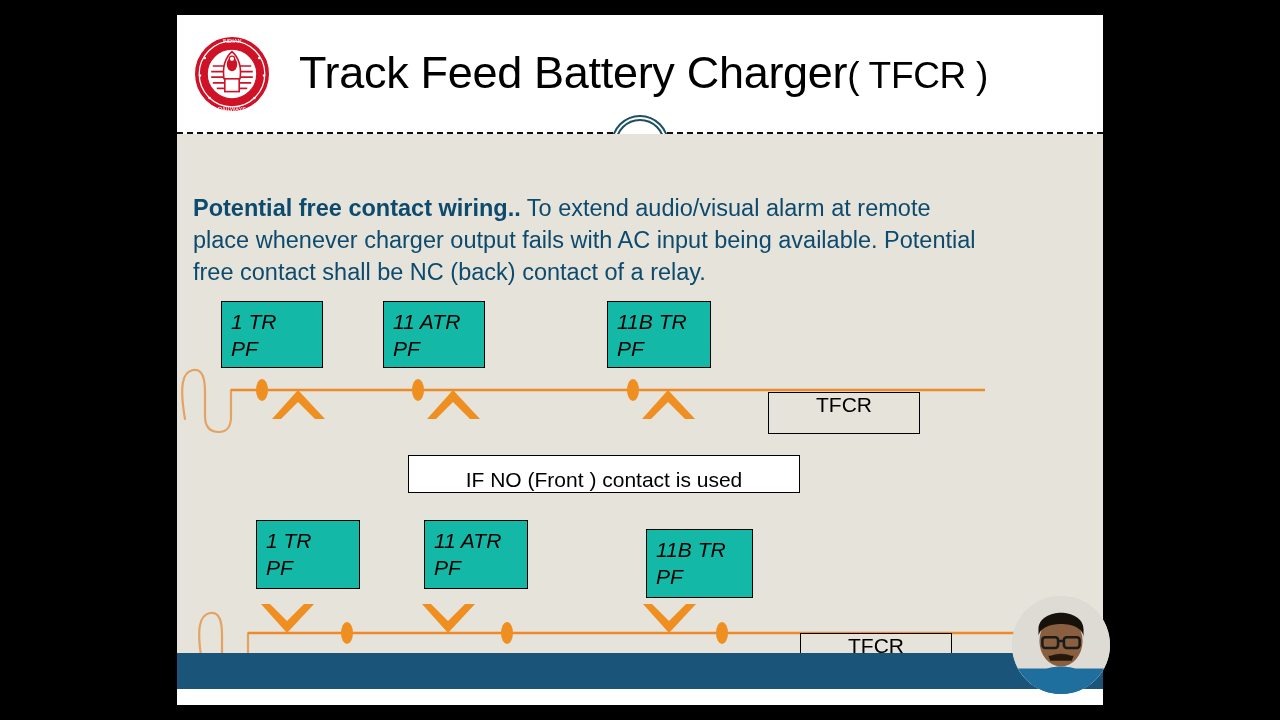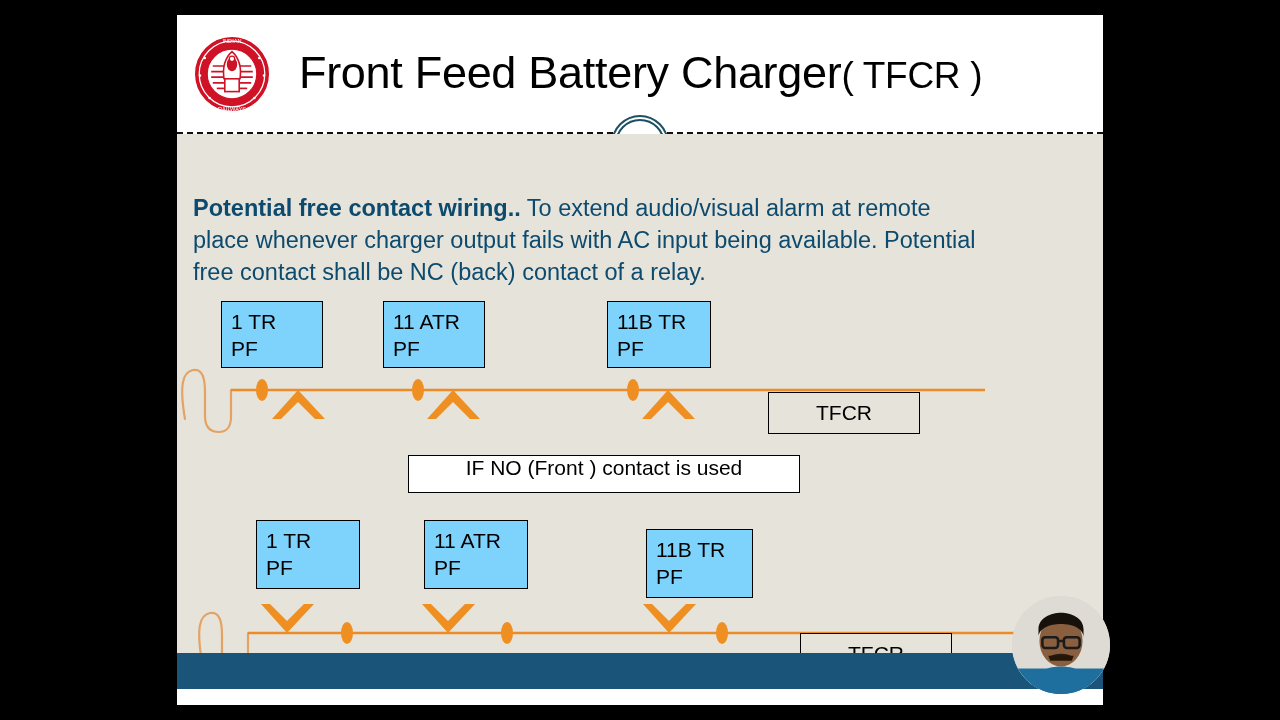--- a/index.html
+++ b/index.html
@@ -110,49 +110,50 @@
     top: 34px;
     width: 790px;
     font-size: 23.5px;
     line-height: 32px;
     color: #0c4a6e;
   }
   #lead-paragraph b { font-weight: bold; }
   
   .relay-box {
     position: absolute;
-    background: #7dd3fc;
+    background: #14b8a6;
     border: 1px solid #000000;
     box-sizing: border-box;
     font-size: 21px;
     line-height: 27px;
     color: #000000;
     padding: 6px 0 0 9px;
     white-space: pre-line;
+    font-style: italic;
   }
   .tfcr-box {
     position: absolute;
     background: #e6e3da;
-    border: 1px solid #000000;
-    box-sizing: border-box;
-    font-size: 21px;
-    color: #000000;
-    display: flex;
-    align-items: center;
-    justify-content: center;
-  }
-  #note-box {
-    position: absolute;
-    background: #ffffff;
     border: 1px solid #000000;
     box-sizing: border-box;
     font-size: 21px;
     color: #000000;
     display: flex;
     align-items: flex-start;
+    justify-content: center;
+  }
+  #note-box {
+    position: absolute;
+    background: #ffffff;
+    border: 1px solid #000000;
+    box-sizing: border-box;
+    font-size: 21px;
+    color: #000000;
+    display: flex;
+    align-items: flex-end;
     justify-content: center;
   }
   
   #wires {
     position: absolute;
     left: 0;
     top: 0;
     width: 928px;
     height: 555px;
     pointer-events: none;
@@ -205,21 +206,21 @@
             <circle cx="16" cy="30" r="1.6"></circle>
               <circle cx="84" cy="30" r="1.6"></circle>
             <circle cx="10" cy="52" r="1.6"></circle>
               <circle cx="90" cy="52" r="1.6"></circle>
             <circle cx="22" cy="80" r="1.6"></circle>
               <circle cx="78" cy="80" r="1.6"></circle>
           </g>
         </svg>
       </div>
 
-      <div id="page-title"><span>Front Feed Battery Charger</span><span class="abbr">( TFCR )</span></div>
+      <div id="page-title"><span>Track Feed Battery Charger</span><span class="abbr">( TFCR )</span></div>
     </div>
 
     <div id="dash-rule"></div>
 
     <div id="page-badge">
       <span>7</span>
     </div>
 
     <div id="body-area">
 

